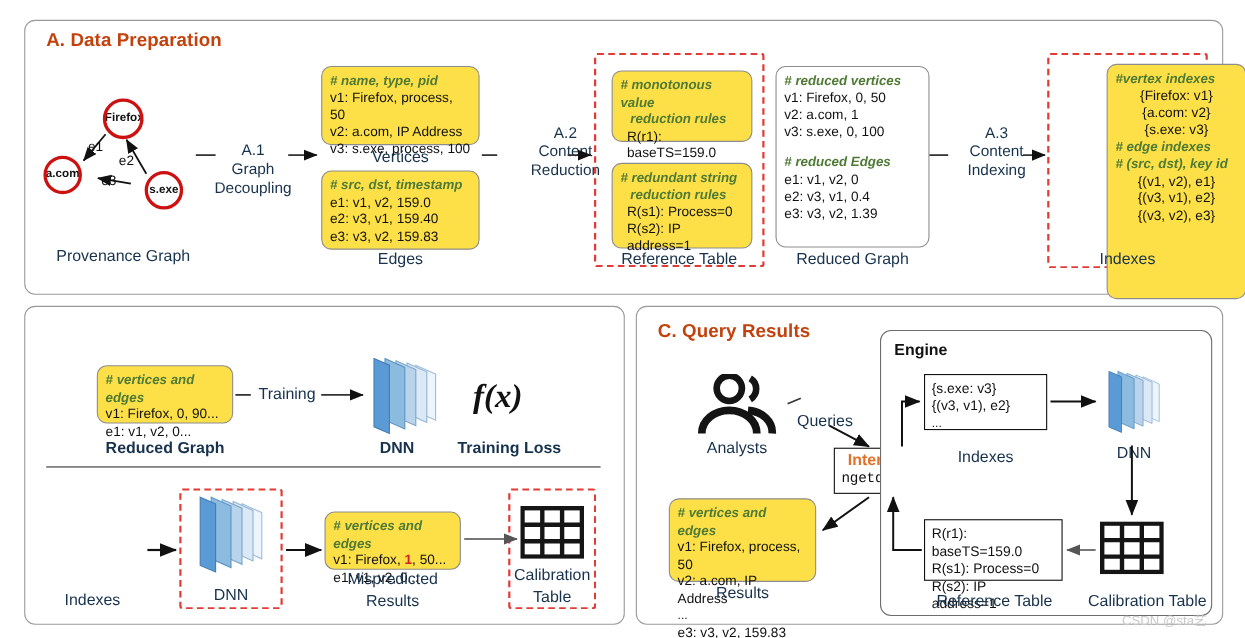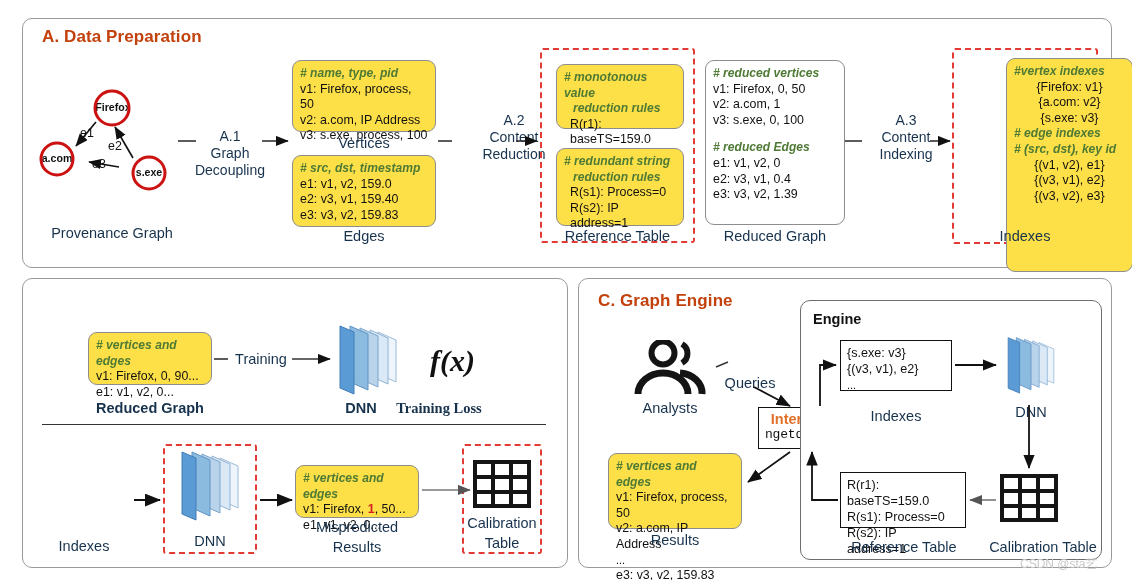--- a/index.html
+++ b/index.html
@@ -147,21 +147,21 @@
         <polygon points="48,8 66,16 66,58 48,50" fill="#eef4fb" stroke="#9cbcd8" stroke-width="1"></polygon>
         <polygon points="40,6 58,14 58,60 40,52" fill="#dbe8f5" stroke="#8fb3d4" stroke-width="1"></polygon>
         <polygon points="30,4 48,12 48,63 30,55" fill="#b9d3ea" stroke="#7ba5cd" stroke-width="1"></polygon>
         <polygon points="20,2 38,10 38,66 20,58" fill="#8cbbe0" stroke="#5e93c4" stroke-width="1"></polygon>
         <polygon points="10,2 24,8 24,70 10,64" fill="#5b9bd5" stroke="#427cb5" stroke-width="1"></polygon>
       </g>
     </svg>
   </div>
   <div class="cap b" style="left:328px;top:400px;width:66px;">DNN</div>
   <div class="fx" style="left:430px;top:344px;">f(x)</div>
-  <div class="cap b" style="left:376px;top:400px;width:126px;font-family:Liberation Serif, serif;">Training Loss</div>
+  <div class="cap b" style="left:400px;top:400px;width:126px;">Training Loss</div>
 
   <div class="divider" style="left:42px;top:424px;width:504px;"></div>
 
   <div class="cap" style="left:38px;top:538px;width:92px;">Indexes</div>
 
   <div class="dashbox" style="left:163px;top:444px;width:94px;height:110px;"></div>
   <div class="dnn" style="left:172px;top:450px;">
     <svg width="76" height="76" viewBox="0 0 76 76">
       <g>
         <polygon points="48,8 66,16 66,58 48,50" fill="#eef4fb" stroke="#9cbcd8" stroke-width="1"></polygon>
@@ -189,21 +189,21 @@
       <line x1="20" y1="2" x2="20" y2="46" stroke="#151515" stroke-width="4"></line>
       <line x1="38" y1="2" x2="38" y2="46" stroke="#151515" stroke-width="4"></line>
       <line x1="2" y1="17" x2="56" y2="17" stroke="#151515" stroke-width="4"></line>
       <line x1="2" y1="32" x2="56" y2="32" stroke="#151515" stroke-width="4"></line>
     </svg>
   </div>
   <div class="cap" style="left:457px;top:515px;width:90px;">Calibration</div>
   <div class="cap" style="left:457px;top:535px;width:90px;">Table</div>
 
   <div class="panel" style="left:578px;top:278px;width:532px;height:288px;"></div>
-  <div class="panel-title" style="left:598px;top:291px;">C. Graph Engine</div>
+  <div class="panel-title" style="left:598px;top:291px;">C. Query Results</div>
 
   <div class="analyst" style="left:632px;top:340px;">
     <svg width="76" height="56" viewBox="0 0 76 56">
       <circle cx="31" cy="13" r="11.5" fill="none" stroke="#141414" stroke-width="6"></circle>
       <path d="M6 54 a25 21 0 0 1 50 0" fill="none" stroke="#141414" stroke-width="7"></path>
       <path d="M50 4 a11 11 0 0 1 0 19" fill="none" stroke="#141414" stroke-width="6"></path>
       <path d="M48 33 a24 20 0 0 1 22 21" fill="none" stroke="#141414" stroke-width="7"></path>
     </svg>
   </div>
   <div class="cap" style="left:624px;top:400px;width:92px;">Analysts</div>

